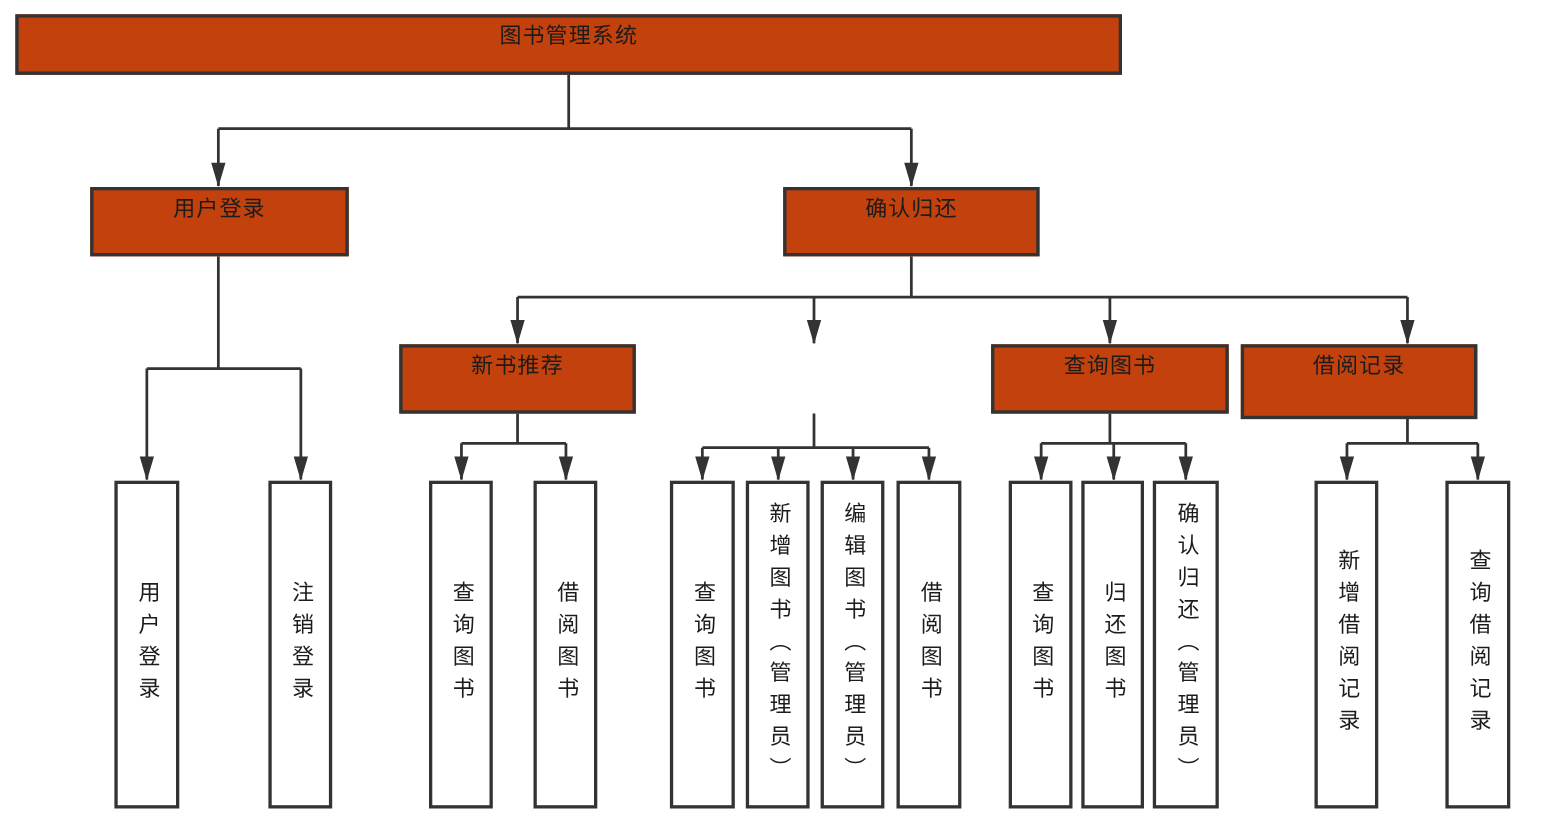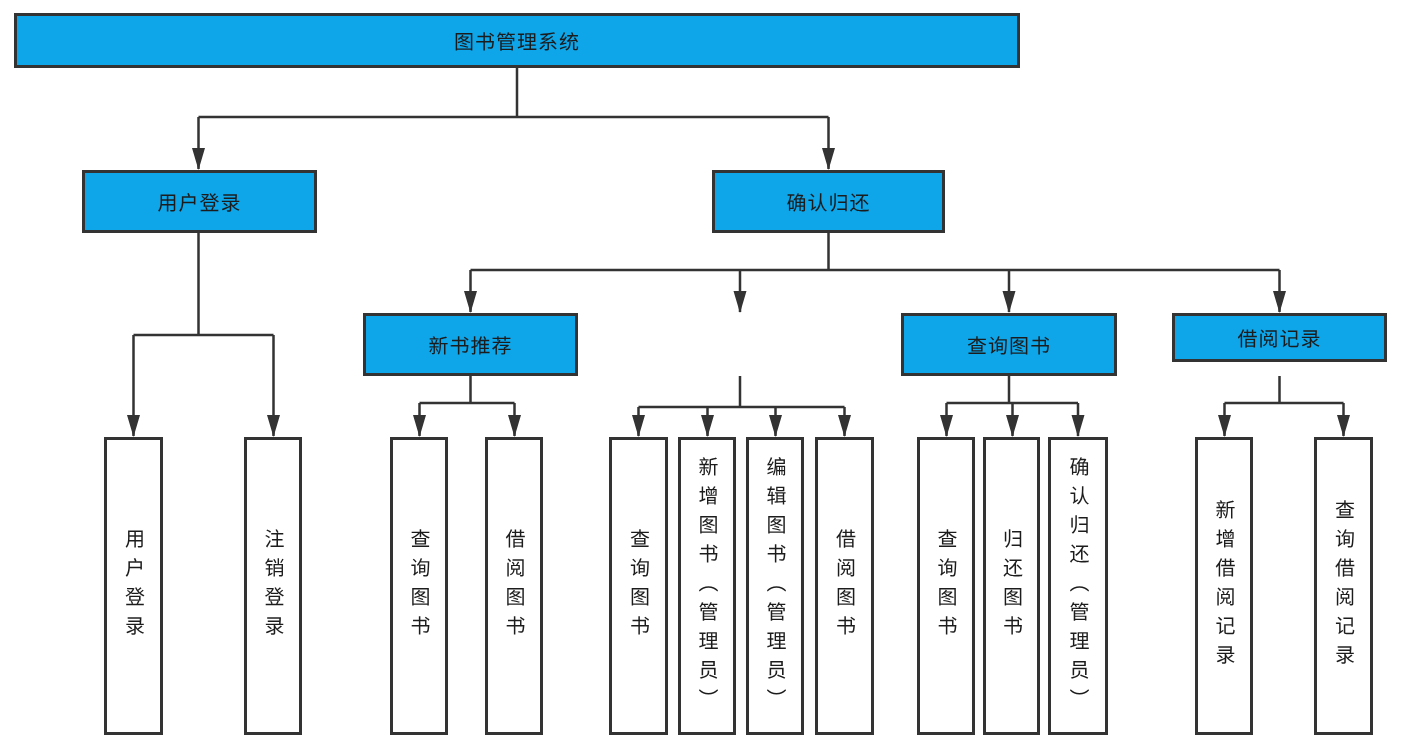--- a/index.html
+++ b/index.html
@@ -8,22 +8,22 @@
     width:1405px;height:747px;
     background:#ffffff;
     font-family:"Liberation Sans","DejaVu Sans",sans-serif;
     overflow:hidden;
   }
   .connectors{position:absolute;left:0;top:0;width:1405px;height:747px;}
   .node{
     position:absolute;
     box-sizing:border-box;
     border:3px solid #333333;
-    background:#0ea5e9;
-    display:flex;align-items:center;justify-content:center;
+    background:#c2410c;
+    display:flex;justify-content:center;
     font-size:20px;color:#1c1c1c;letter-spacing:1px;
     z-index:2;
   }
   .leaf{
     position:absolute;
     box-sizing:border-box;
     border:3px solid #333333;
     background:#ffffff;
     display:flex;align-items:center;justify-content:center;
     top:437px;height:298px;width:59px;
@@ -79,21 +79,21 @@
   <div class="node" style="left:712px;top:170px;width:233px;height:63px">
     <span>确认归还</span>
   </div>
 
   <div class="node" style="left:363px;top:313px;width:215px;height:63px">
     <span>新书推荐</span>
   </div>
   <div class="node" style="left:901px;top:313px;width:216px;height:63px">
     <span>查询图书</span>
   </div>
-  <div class="node" style="left:1172px;top:313px;width:215px;height:49px">
+  <div class="node" style="left:1128px;top:313px;width:215px;height:68px">
     <span>借阅记录</span>
   </div>
 
   <div class="leaf" style="left:104px">
     <span>用户登录</span>
   </div>
   <div class="leaf" style="left:244px;width:58px">
     <span>注销登录</span>
   </div>
 

